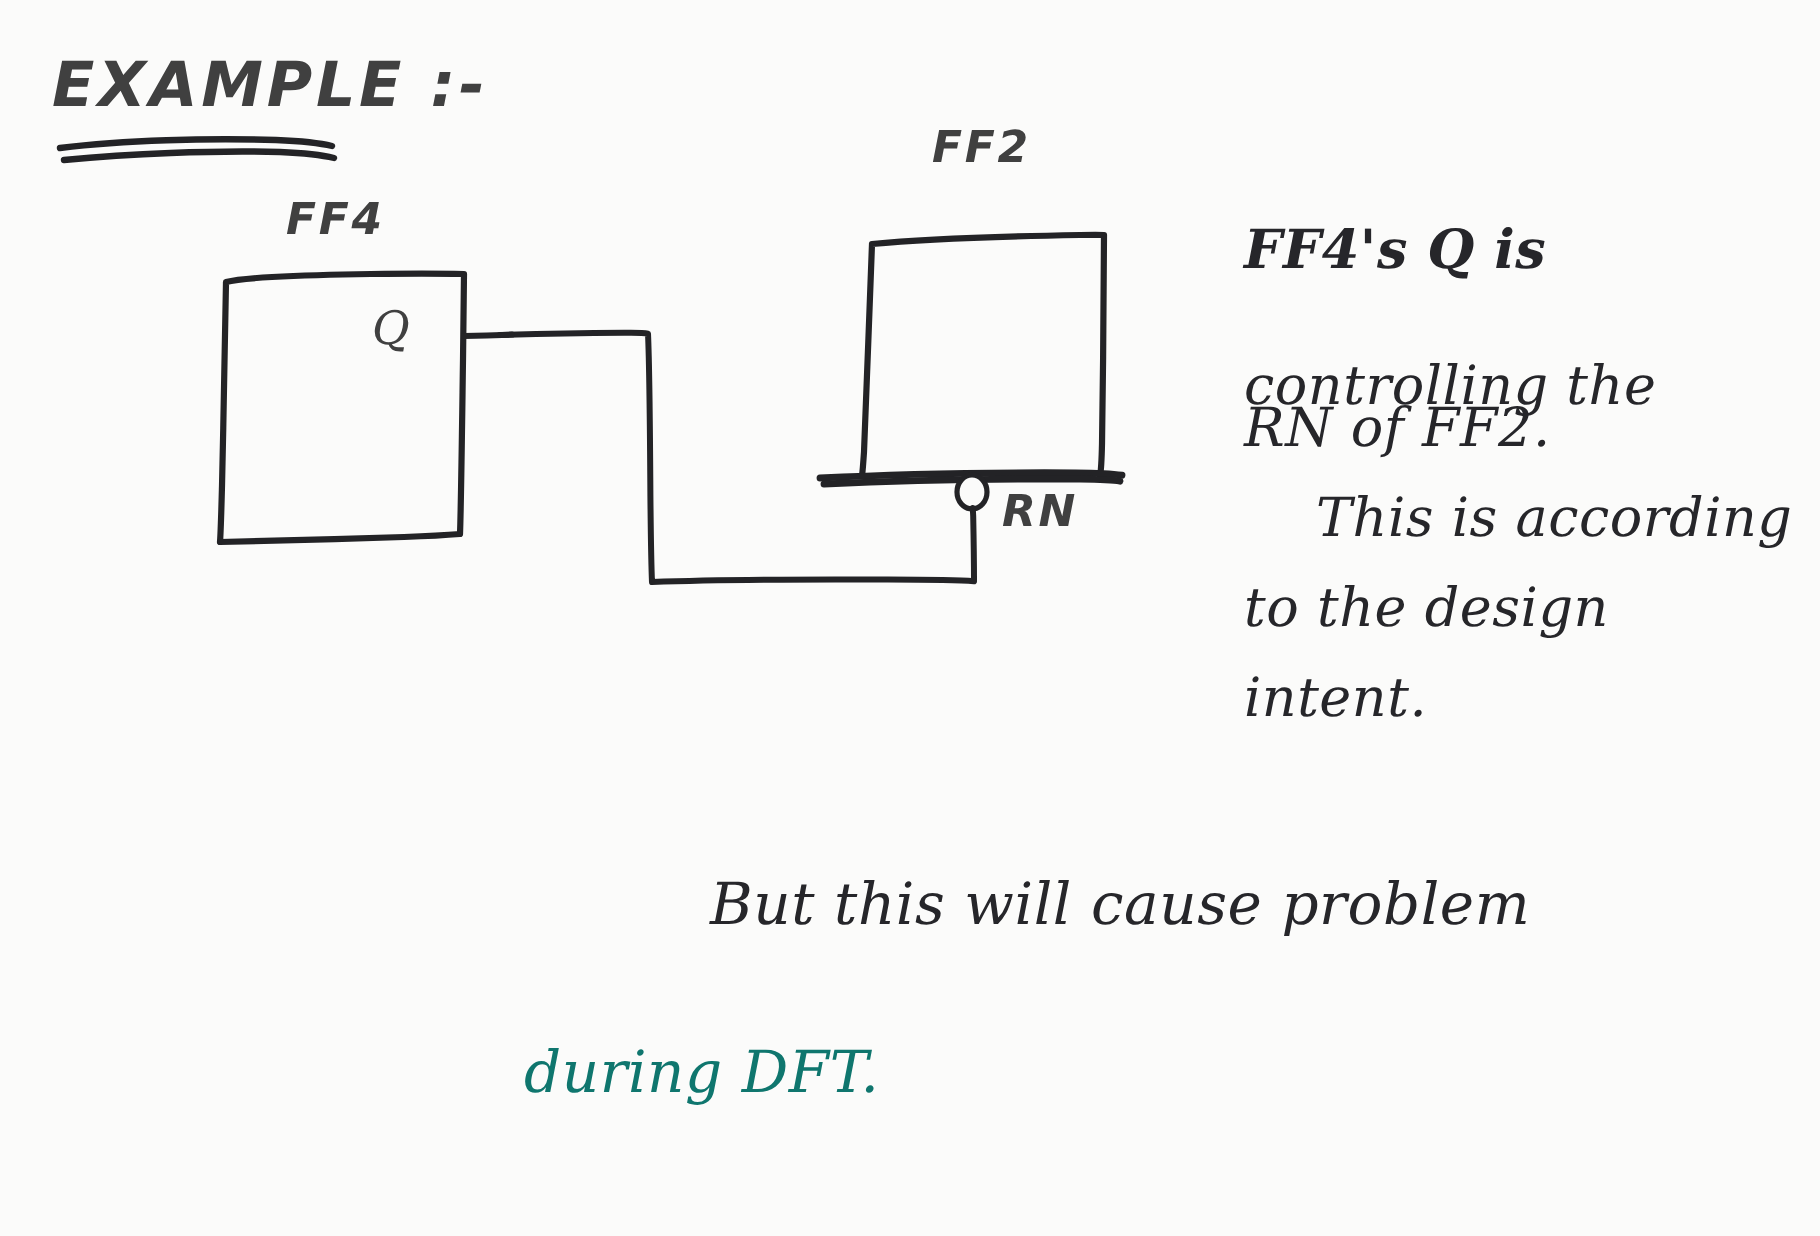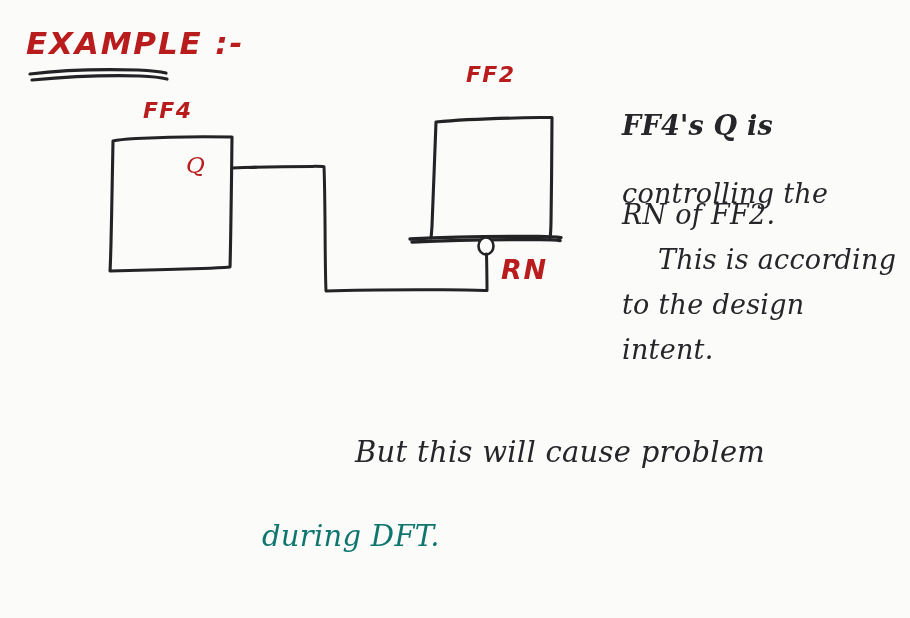--- a/index.html
+++ b/index.html
@@ -20,21 +20,21 @@
   }
   #ink-layer {
     position: absolute;
     top: 0;
     left: 0;
     width: 910px;
     height: 618px;
   }
   .ink-text {
     position: absolute;
-    color: #b91c1c;
+    color: #404040;
     white-space: nowrap;
     line-height: 1;
     user-select: none;
   }
   
   .print-hand {
     font-family: "DejaVu Sans", sans-serif;
     font-weight: 600;
     font-style: italic;
     letter-spacing: 0.06em;
@@ -65,22 +65,22 @@
   #label-q {
     left: 186px;
     top: 154px;
     font-size: 23px;
     font-style: italic;
     font-family: "DejaVu Serif", serif;
     font-weight: 500;
   }
   #label-rn {
     left: 501px;
-    top: 256px;
-    font-size: 27px;
+    top: 246px;
+    font-size: 22px;
   }
   .note-line {
     font-size: 27px;
     color: #26262a;
   }
   #note-l1 { left: 622px; top: 112px; font-weight: bold; }
   #note-l2 { left: 622px; top: 156px; margin-top: 24px; }
   #note-l3 { left: 622px; top: 201px; }
   #note-l4 { left: 658px; top: 246px; }
   #note-l5 { left: 622px; top: 291px; }

